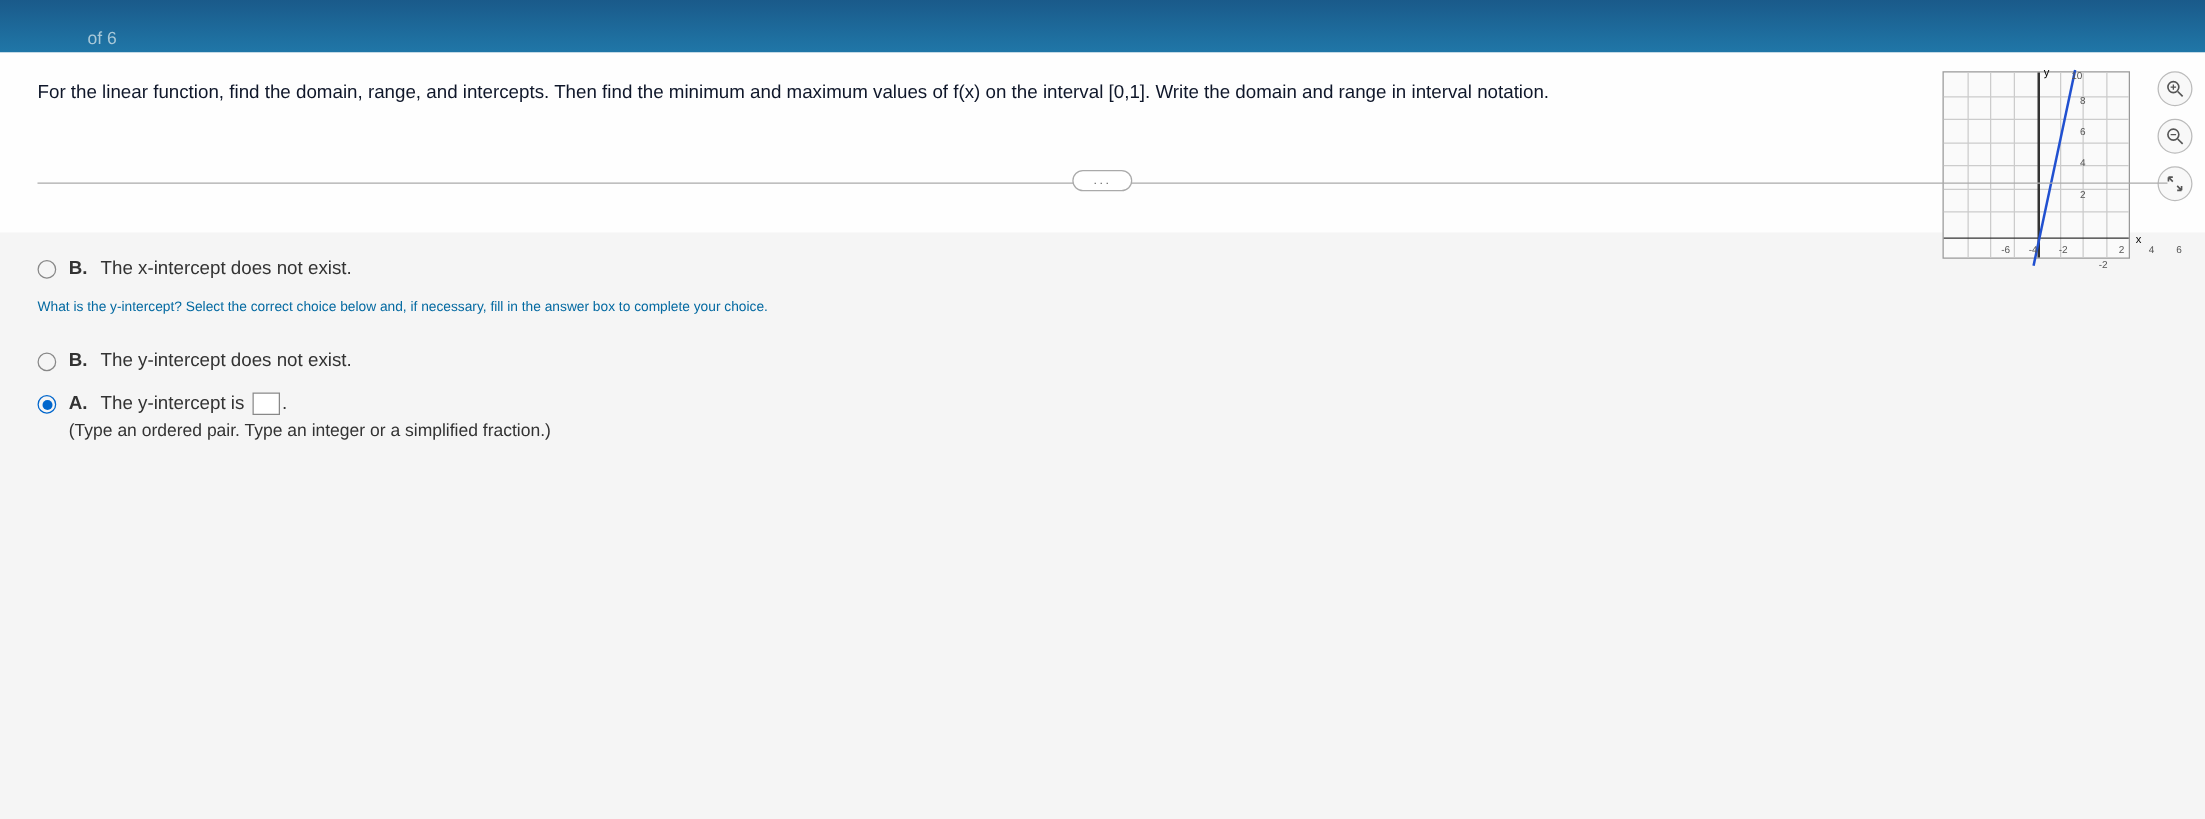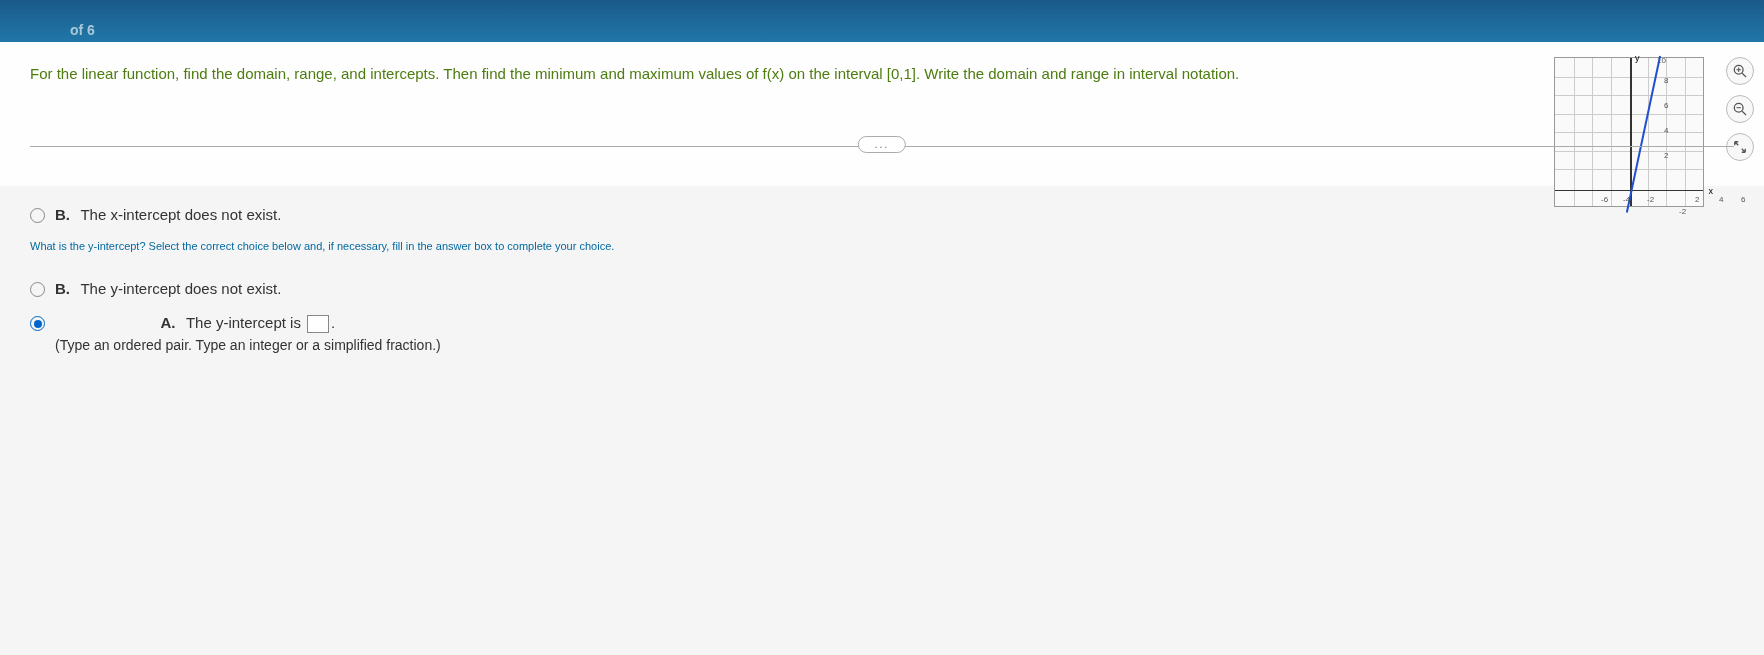--- a/index.html
+++ b/index.html
@@ -13,37 +13,36 @@
       width: 1764px;
       height: 655px;
       position: relative;
       overflow: hidden;
     }
     .top-bar {
       background: linear-gradient(to bottom, #1a5a8a, #2077a8);
       height: 42px;
       width: 100%;
       position: relative;
-      font-weight: bold;
     }
     .progress-text {
       position: absolute;
       left: 70px;
       top: 22px;
       color: #a8c8d8;
       font-size: 14px;
     }
     .content-area {
       background: #fefefe;
       padding: 20px 30px;
       position: relative;
     }
     .question-text {
       font-size: 15px;
-      color: #4d7c0f;
+      color: #0f172a;
       line-height: 1.6;
       max-width: 1370px;
     }
     .graph-container {
       position: absolute;
       right: 60px;
       top: 15px;
       width: 150px;
       height: 150px;
     }
@@ -153,21 +152,20 @@
       cursor: pointer;
     }
     .answer-section {
       padding: 20px 30px;
     }
     .option-row {
       display: flex;
       align-items: flex-start;
       margin-bottom: 16px;
       gap: 10px;
-      text-align: center;
     }
     .radio-outer {
       width: 15px;
       height: 15px;
       border-radius: 50%;
       border: 1.5px solid #888;
       display: flex;
       align-items: center;
       justify-content: center;
       margin-top: 2px;

